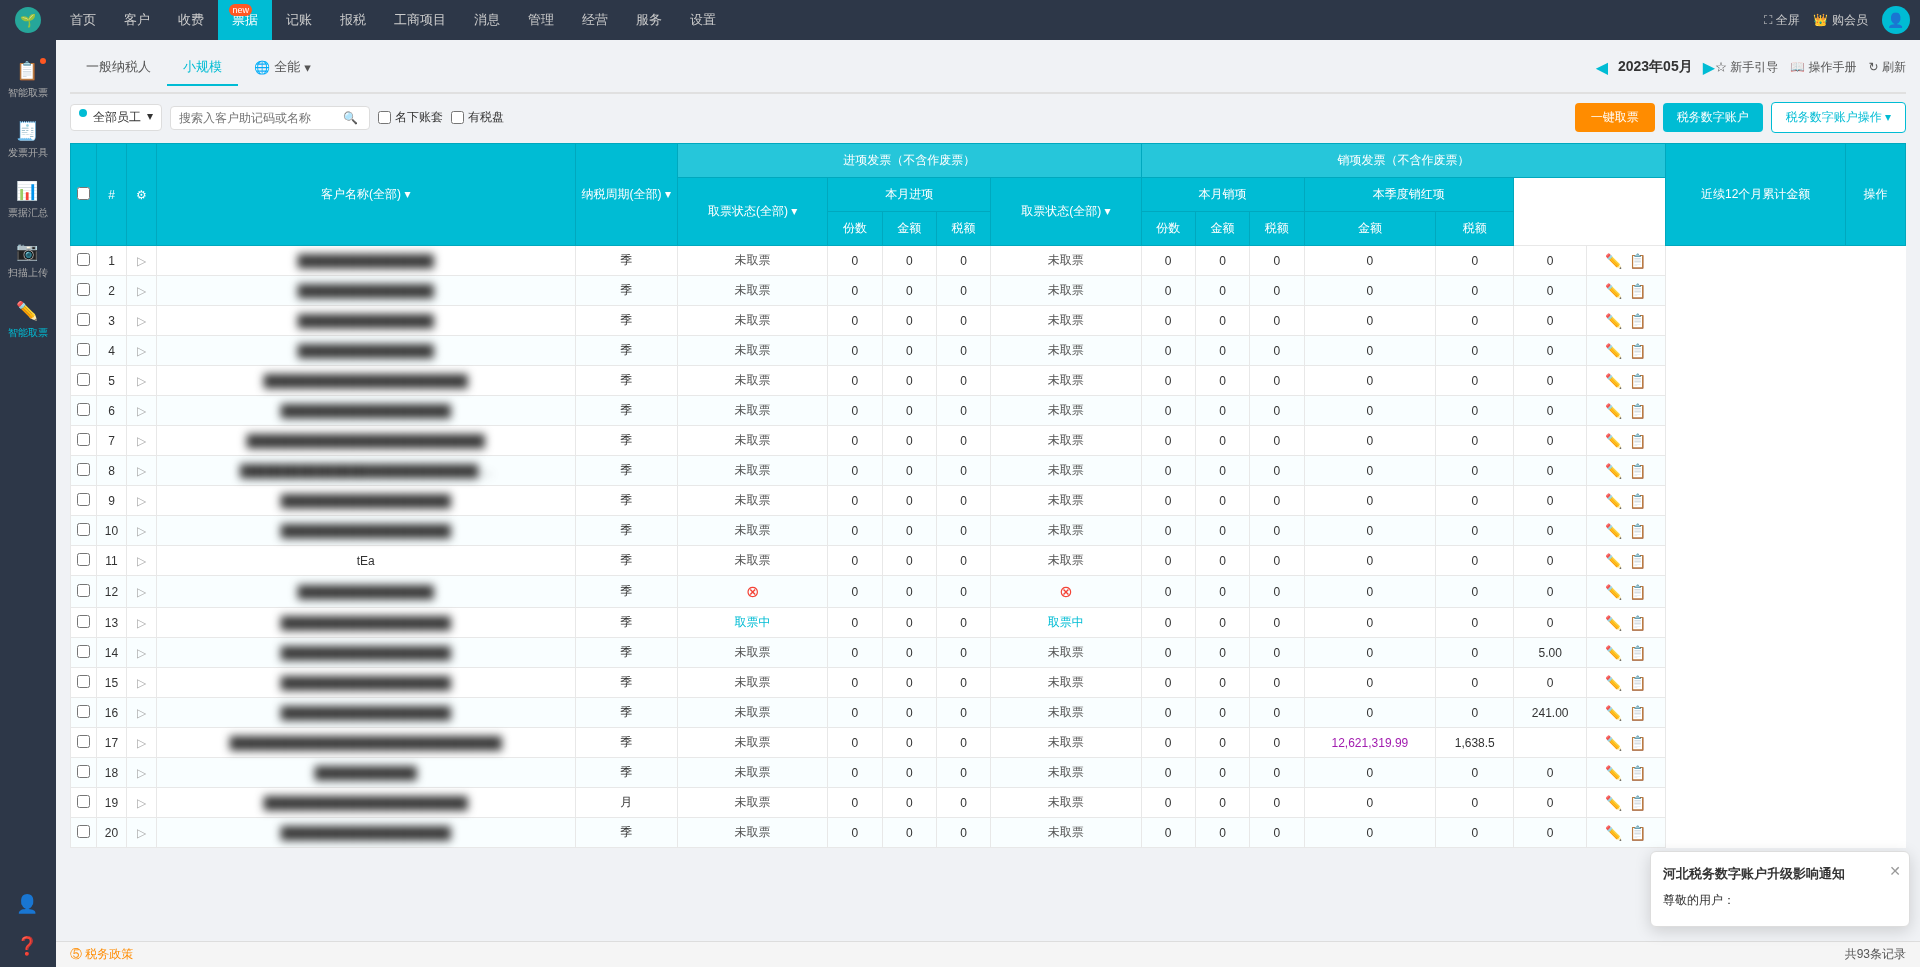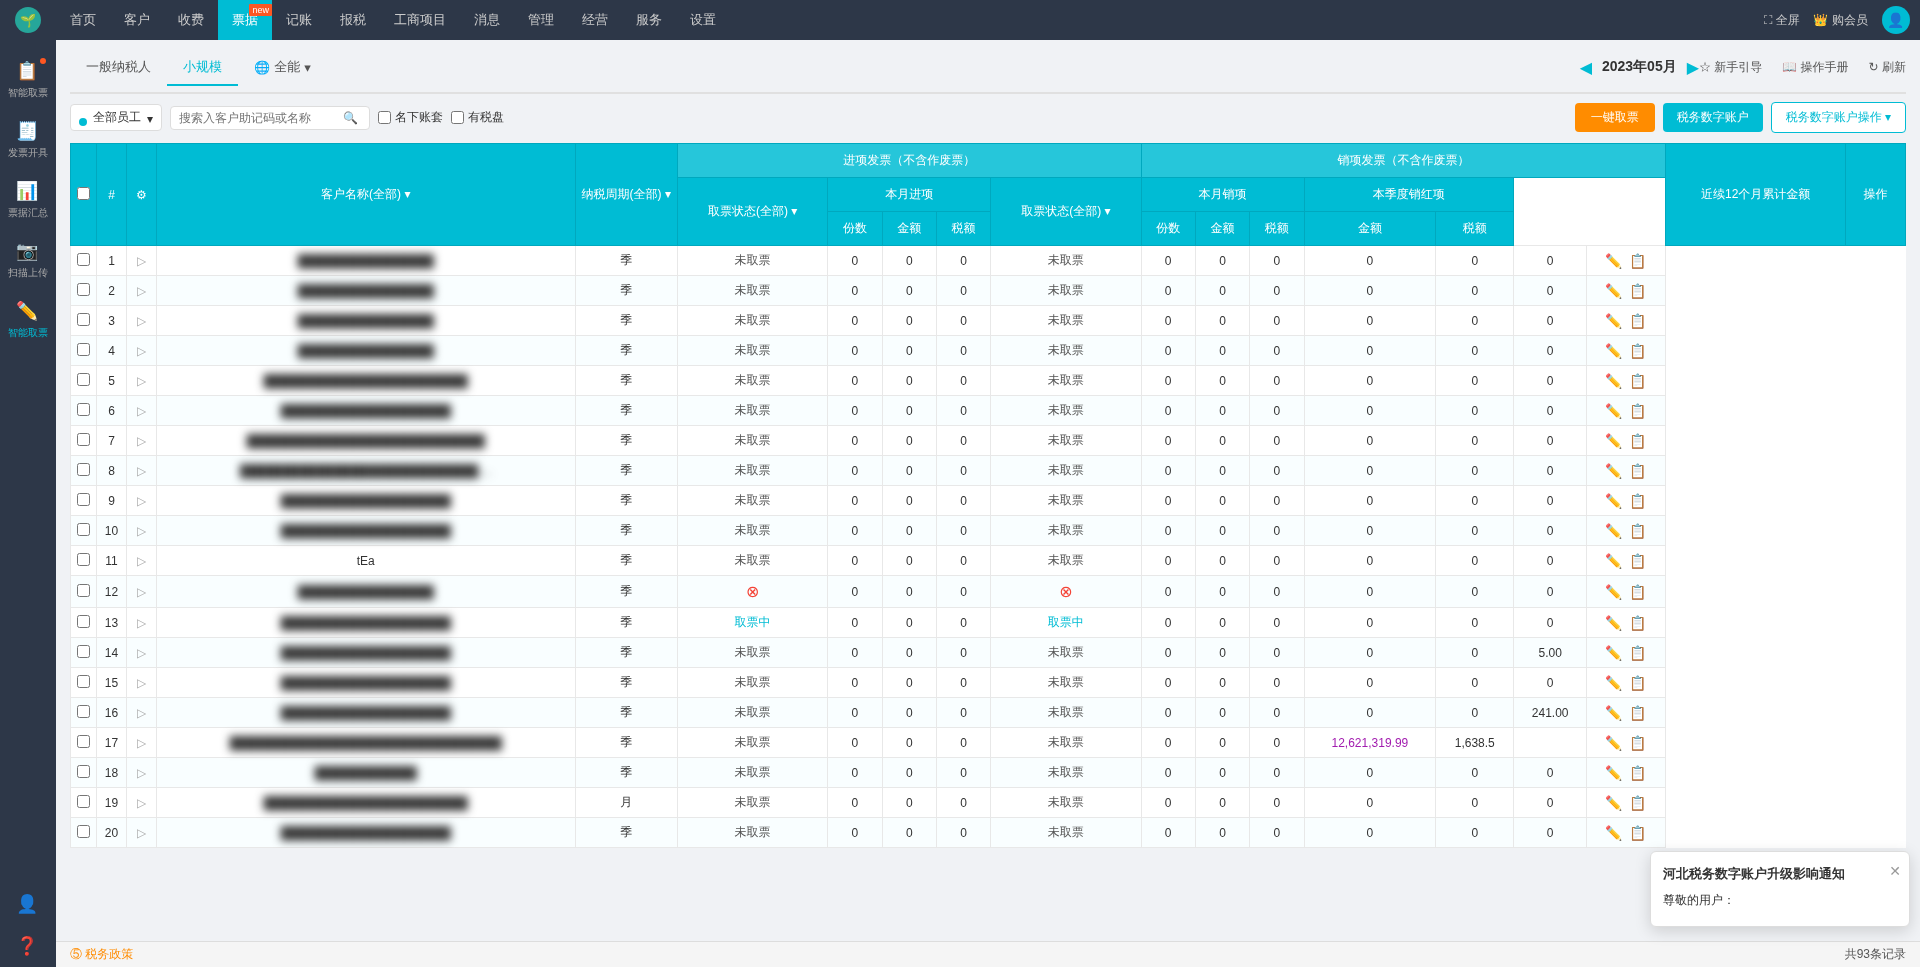--- a/index.html
+++ b/index.html
@@ -40,26 +40,26 @@
       color: #ccc;
       position: relative;
     }
     .nav-item.active {
       background: #00bcd4;
       color: #fff;
     }
     .nav-item .new-badge {
       position: absolute;
       top: 4px;
-      right: 0;
+      right: 20px;
       background: #ff5722;
       color: #fff;
       font-size: 9px;
       padding: 1px 3px;
-      border-radius: 1px;
+      border-radius: 6px;
     }
     .nav-right {
       display: flex;
       align-items: center;
       gap: 14px;
       font-size: 12px;
       color: #ccc;
     }
     .nav-right span { cursor: pointer; }
     .avatar {
@@ -184,21 +184,21 @@
       gap: 8px;
       flex: 1;
     }
     .toolbar-right {
       display: flex;
       align-items: center;
       gap: 8px;
     }
     .employee-select {
       display: flex;
-      align-items: flex-end;
+      align-items: flex-start;
       border: 1px solid #ddd;
       border-radius: 4px;
       padding: 4px 8px;
       background: #fff;
       gap: 6px;
       font-size: 12px;
       cursor: pointer;
     }
     .employee-dot {
       width: 8px; height: 8px;
@@ -475,21 +475,21 @@
         <span>🌐</span>
         <span>全能</span>
         <span>▾</span>
       </div>
       <div class="period-nav">
         <button class="period-arrow">◀</button>
         <span style="font-size:14px; font-weight:bold; color:#333;">2023年05月</span>
         <button class="period-arrow">▶</button>
       </div>
     </div>
-    <div class="toolbar-links" style="margin-left:auto; display:flex; gap:20px; align-items:center;">
+    <div class="toolbar-links" style="margin-left:auto; display:flex; gap:12px; align-items:center;">
       <span style="color:#555;">☆ <span>新手引导</span></span>
       <span style="color:#555;">📖 <span>操作手册</span></span>
       <span style="color:#555;">↻ <span>刷新</span></span>
     </div>
   </div>
   <div style="border-bottom: 2px solid #e0e0e0; margin-bottom: 8px;"></div>
 
   <div class="toolbar">
     <div class="toolbar-left">
       <div class="employee-select">

